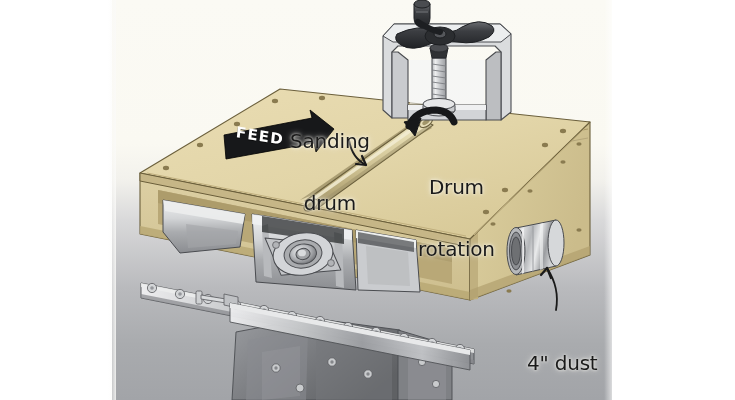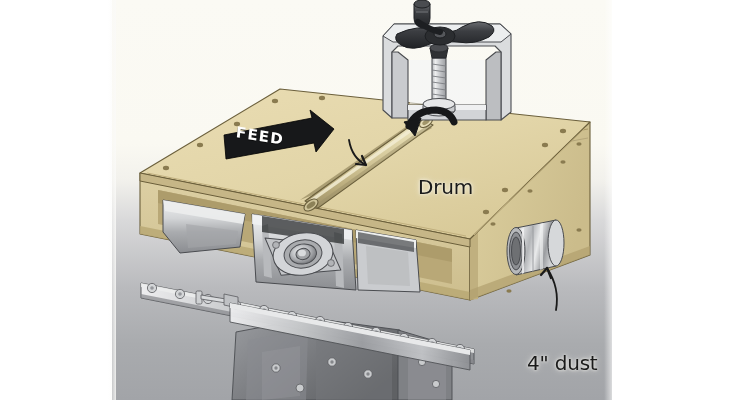--- a/index.html
+++ b/index.html
@@ -380,23 +380,28 @@
       <path d="M409 126 Q416 110 436 110 Q450 111 454 122" fill="none" stroke="#17181a" stroke-width="7" stroke-linecap="round"></path>
       <path d="M415 136 L404 122 L421 118 Z" fill="#17181a" stroke="#17181a" stroke-width="1"></path>
     </g>
 
   </svg>
 
   <div class="feed-wrap">
     <div class="feed-text">FEED</div>
   </div>
 
+  <div class="callout" id="lbl-sanding-drum">
+    <div>Sanding</div>
+    <div>drum</div>
+  </div>
 
   <div class="callout" id="lbl-drum-rotation">
     <div>Drum</div>
+    <div>rotation</div>
   </div>
 
   <div class="callout" id="lbl-dust-port">
     <div>4" dust</div>
     
   </div>
 
 </div>
 
 </body></html>

